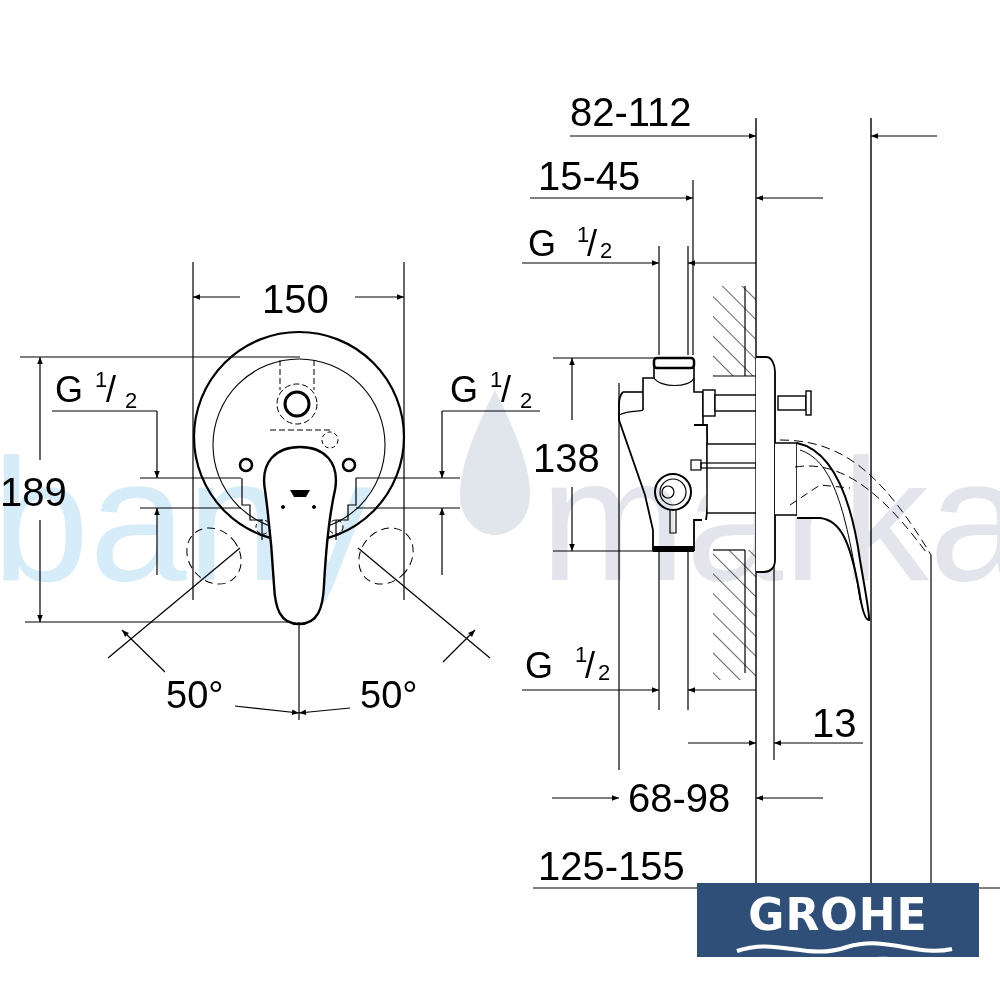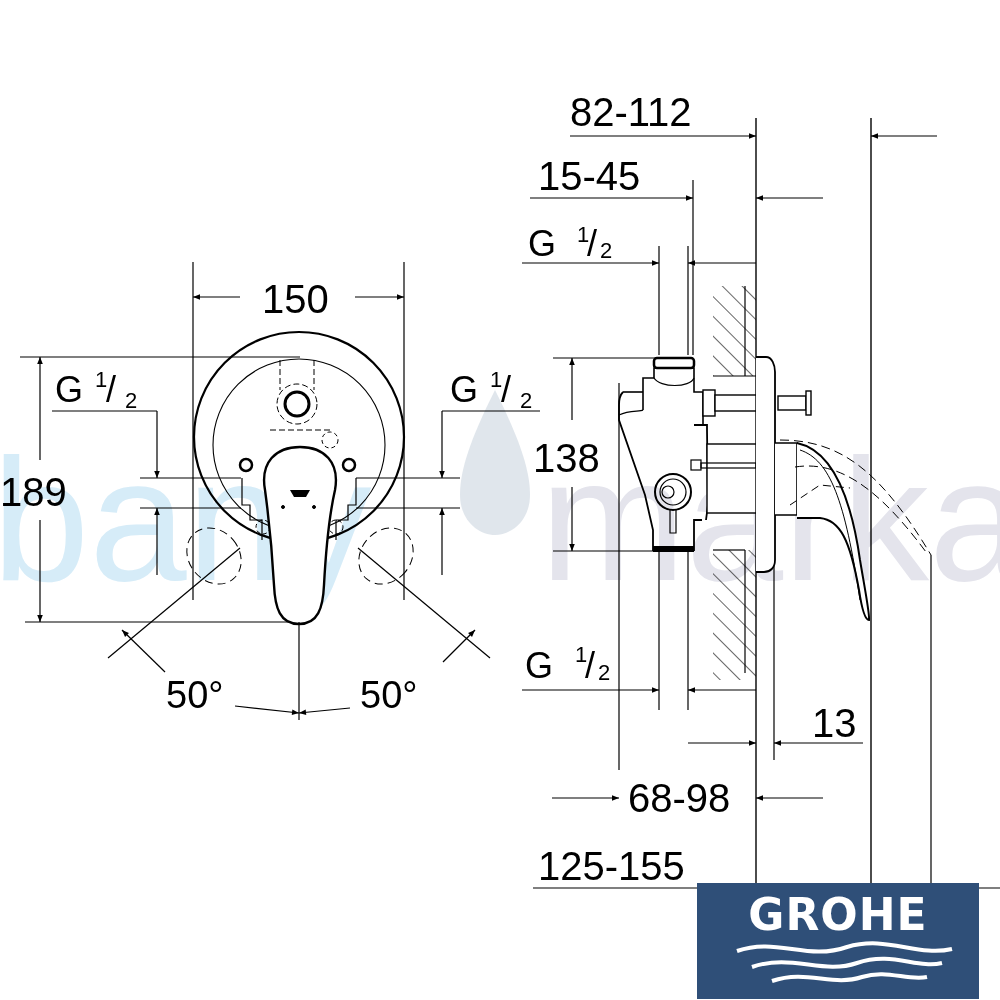--- a/index.html
+++ b/index.html
@@ -1,20 +1,20 @@
 <!DOCTYPE html>
 <html><head>
 <meta charset="utf-8">
 <style>
   html, body { margin: 0; padding: 0; background: #ffffff; }
   body { width: 1000px; height: 1000px; overflow: hidden; position: relative; }
   #drawing { position: absolute; left: 0; top: 0; width: 1000px; height: 1000px; }
   .dim-text { font-family: "Liberation Sans", sans-serif; fill: #000; }
   .wm { font-family: "Liberation Sans", sans-serif; font-weight: 300; }
-  #logo-box { position: absolute; left: 697px; top: 883px; width: 282px; height: 116px; background: #2f4f78; }
+  #logo-box { position: absolute; left: 697px; top: 883px; width: 282px; height: 74px; background: #2f4f78; }
   #logo-text { position: absolute; left: 0; top: 6px; width: 282px; text-align: center;
     font-family: "DejaVu Sans", sans-serif; font-weight: bold; font-size: 44px; color: #fff; letter-spacing: 1px; }
   #logo-waves { position: absolute; left: 0; top: 56px; }
 </style>
 </head>
 <body>
 
 <svg id="drawing" viewBox="0 0 1000 1000" xmlns="http://www.w3.org/2000/svg">
   <defs>
     <marker id="arr" viewBox="0 0 10 10" refX="10" refY="5" markerWidth="12" markerHeight="7" markerUnits="userSpaceOnUse" orient="auto">

